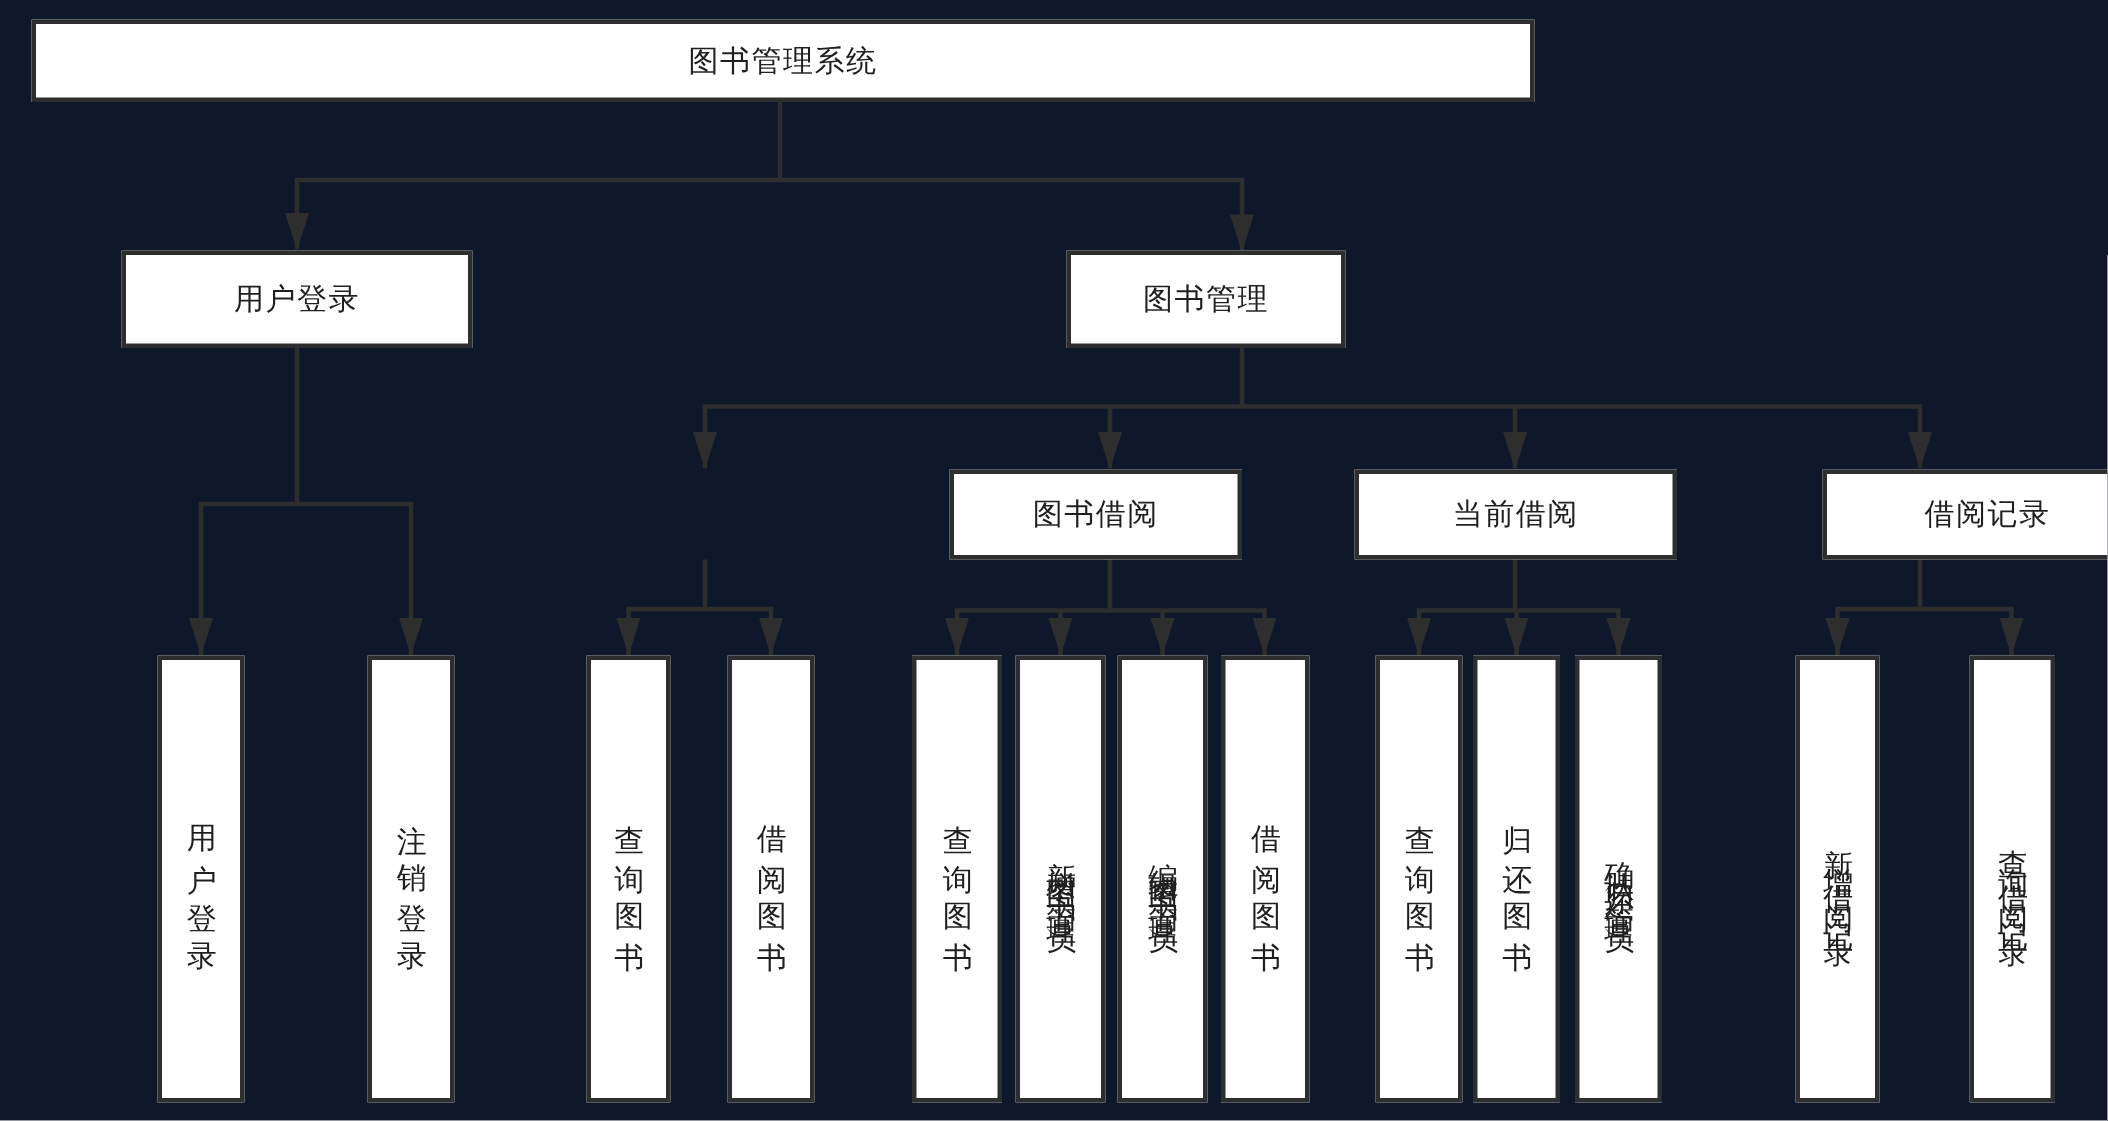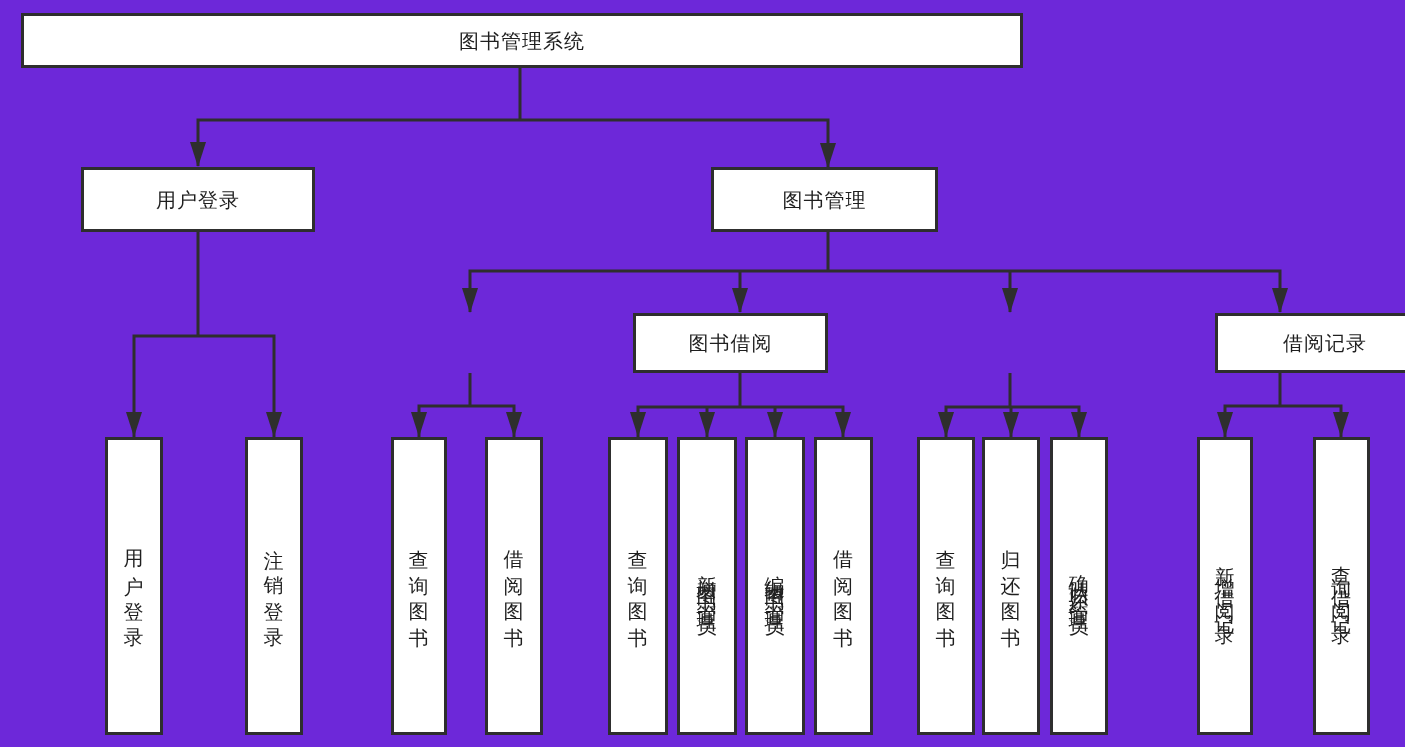--- a/index.html
+++ b/index.html
@@ -1,37 +1,37 @@
 <!DOCTYPE html>
 <html><head>
 <meta charset="utf-8">
 <style>
   html,body{margin:0;padding:0;background:#fff;}
   #stage{
-    position:relative;width:1405px;height:747px;background:#6d28d9;
+    position:relative;width:1405px;height:747px;background:#0f172a;
     font-family:"Liberation Sans",sans-serif;overflow:hidden;
   }
   #wires{position:absolute;left:0;top:0;width:1405px;height:747px;}
   .node{
     position:absolute;box-sizing:border-box;border:3px solid #2e2e2e;background:#ffffff;
     display:flex;align-items:center;justify-content:center;
     color:#1f1f1f;font-size:20px;line-height:1;text-align:center;
   }
   .hnode{letter-spacing:1px;}
   .vnode{
     writing-mode:vertical-rl;text-orientation:mixed;
     display:flex;align-items:center;justify-content:center;
   }
   .vt4{letter-spacing:26px;}
   .vt6{letter-spacing:12px;}
   .vt10{letter-spacing:6px;}
   
   .n-root{left:21px;top:13px;width:1002px;height:55px;}
   .n-userlogin{left:81px;top:167px;width:234px;height:65px;}
-  .n-bookmgmt{left:711px;top:167px;width:227px;height:65px;}
+  .n-bookmgmt{left:711px;top:167px;width:186px;height:65px;}
   .n-l3a{left:363px;top:313px;width:214px;height:60px;}
   .n-l3b{left:633px;top:313px;width:195px;height:60px;}
   .n-l3c{left:903px;top:313px;width:215px;height:60px;}
   .n-l3d{left:1215px;top:313px;width:196px;height:60px;padding-left:24px;}
   .leaf{top:437px;height:298px;}
   .n-ul1{left:105px;width:58px;}
   .n-ul2{left:245px;width:58px;}
   .n-na1{left:391px;width:56px;}
   .n-na2{left:485px;width:58px;}
   .n-bb1{left:608px;width:60px;}
@@ -93,20 +93,23 @@
   <div class="node hnode n-userlogin">
     <span>用户登录</span>
   </div>
   <div class="node hnode n-bookmgmt">
     <span>图书管理</span>
   </div>
 
   <div class="node hnode n-l3b">
     <span>图书借阅</span>
   </div>
+  <div class="node hnode n-l3c">
+    <span>当前借阅</span>
+  </div>
   <div class="node hnode n-l3d">
     <span>借阅记录</span>
   </div>
 
   <div class="node vnode vt4 leaf n-ul1">
     <span>用户登录</span>
   </div>
   <div class="node vnode vt4 leaf n-ul2">
     <span>注销登录</span>
   </div>

